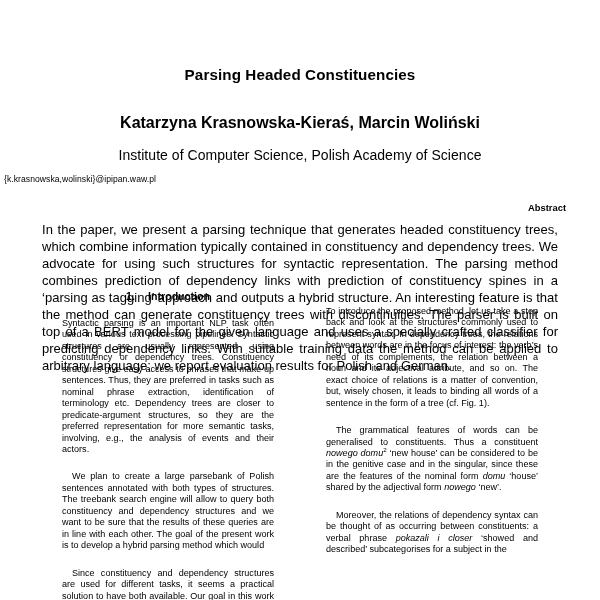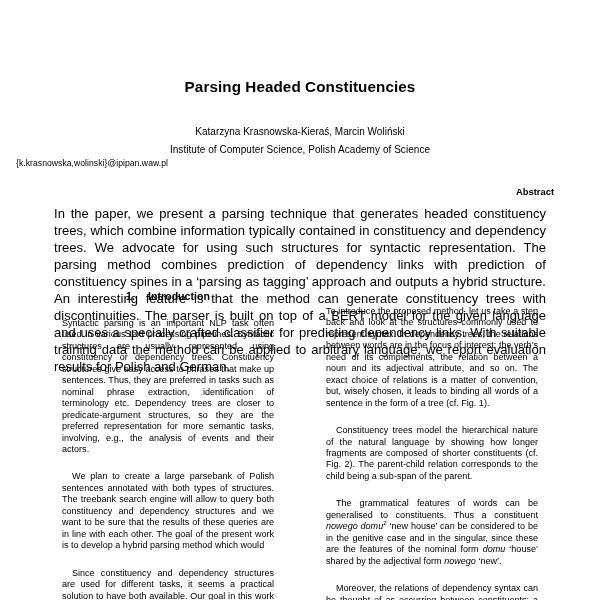--- a/index.html
+++ b/index.html
@@ -13,45 +13,45 @@
     height: 600px;
     overflow: hidden;
     font-family: "Liberation Sans", sans-serif;
     color: #000000;
     -webkit-font-smoothing: antialiased;
   }
   .page {
     position: relative;
     width: 600px;
     height: 600px;
-    padding: 16px;
+    padding: 4px;
     box-sizing: border-box;
     overflow: hidden;
   }
 
   
   .title {
     text-align: center;
     font-size: 15.2px;
     font-weight: bold;
     letter-spacing: 0.1px;
     margin: 0;
     padding-top: 62px;
   }
   .authors {
     text-align: center;
-    font-size: 10px;
-    font-weight: normal;
+    font-size: 16px;
+    font-weight: bold;
     margin: 0;
     padding-top: 31px;
   }
   .affiliation {
     text-align: center;
-    font-size: 10px;
-    margin: 0;
+    font-size: 14px;
+    margin: 8px;
     padding-top: 7px;
     letter-spacing: 0.05px;
   }
   .email {
     text-align: left;
     font-size: 8.6px;
     margin: 0;
     padding-top: 3px;
     letter-spacing: 0.05px;
   }
@@ -152,19 +152,18 @@
       <div class="section-heading">
         <span class="secnum">1.</span><span>Introduction</span>
       </div>
       <p class="body-par first">Syntactic parsing is an important NLP task often used in various text processing pipelines. Syntactic structures are usually represented using constituency or dependency trees. Constituency structures give easy access to phrases that make up sentences. Thus, they are preferred in tasks such as nominal phrase extraction, identification of terminology etc. Dependency trees are closer to predicate-argument structures, so they are the preferred representation for more semantic tasks, involving, e.g., the analysis of events and their actors.</p>
       <p class="body-par">We plan to create a large parsebank of Polish sentences annotated with both types of structures. The treebank search engine will allow to query both constituency and dependency structures and we want to be sure that the results of these queries are in line with each other. The goal of the present work is to develop a hybrid parsing method which would</p>
       <p class="body-par">Since constituency and dependency structures are used for different tasks, it seems a practical solution to have both available. Our goal in this work is to fulfil one more requirement: the structures have to be consistent with each other.</p>
     </div>
 
     <div class="col">
       <p class="body-par first">To introduce the proposed method, let us take a step back and look at the structures commonly used to represent syntax. In dependency trees, the relations between words are in the focus of interest: the verb’s need of its complements, the relation between a noun and its adjectival attribute, and so on. The exact choice of relations is a matter of convention, but, wisely chosen, it leads to binding all words of a sentence in the form of a tree (cf. Fig. 1).</p>
-      <p class="body-par">Constituency trees model the hierarchical nature of the natural language by showing how longer fragments are composed of shorter constituents (cf. Fig. 2). The parent-child relation corresponds to the child being a sub-span of the parent.</p>
       <p class="body-par"><span>The grammatical features of words can be generalised to constituents. Thus a constituent </span><span class="it">nowego domu</span><sup>2</sup><span> ‘new house’ can be considered to be in the genitive case and in the singular, since these are the features of the nominal form </span><span class="it">domu</span><span> ‘house’ shared by the adjectival form </span><span class="it">nowego</span><span> ‘new’.</span></p>
       <p class="body-par"><span>Moreover, the relations of dependency syntax can be thought of as occurring between constituents: a verbal phrase </span><span class="it">pokazali i closer</span><span> ‘showed and described’ subcategorises for a subject in the</span></p>
     </div>
 
   </div>
 </div>
 
 </body></html>

